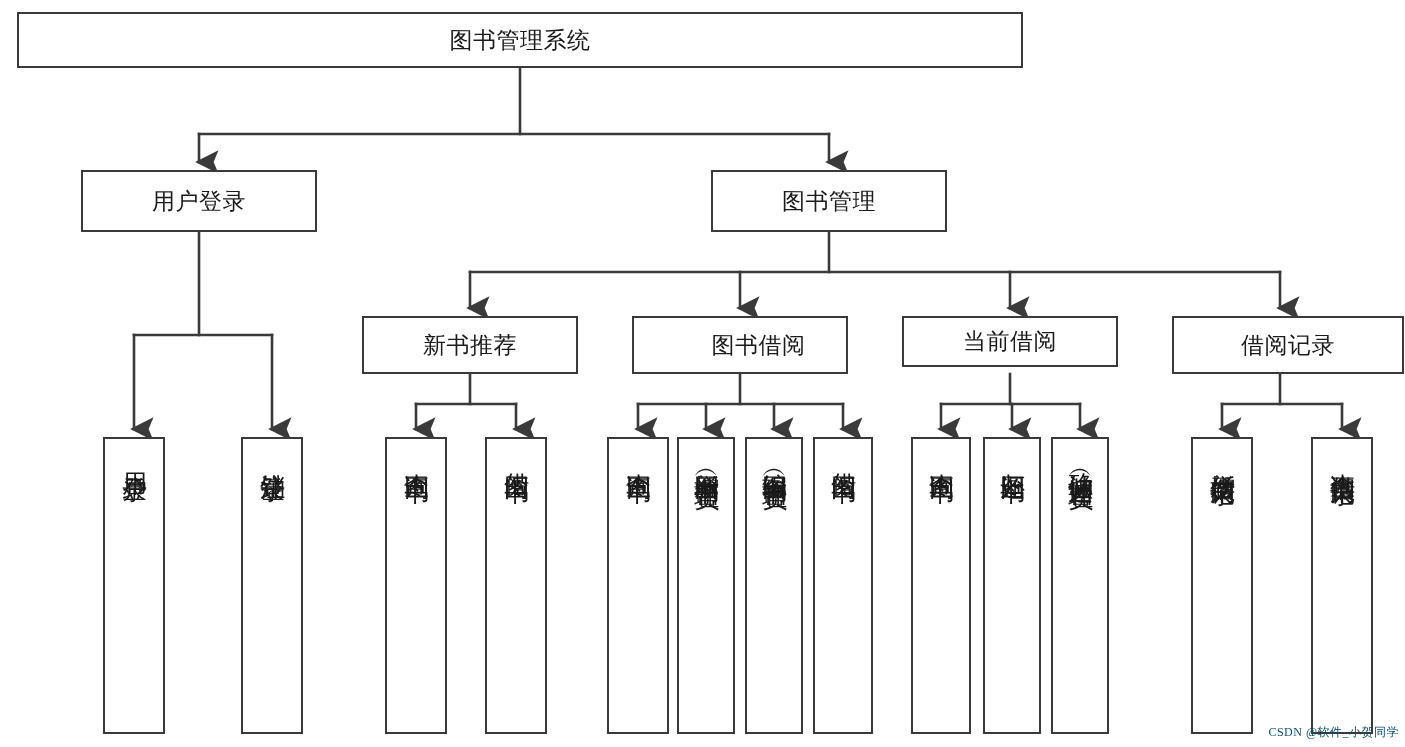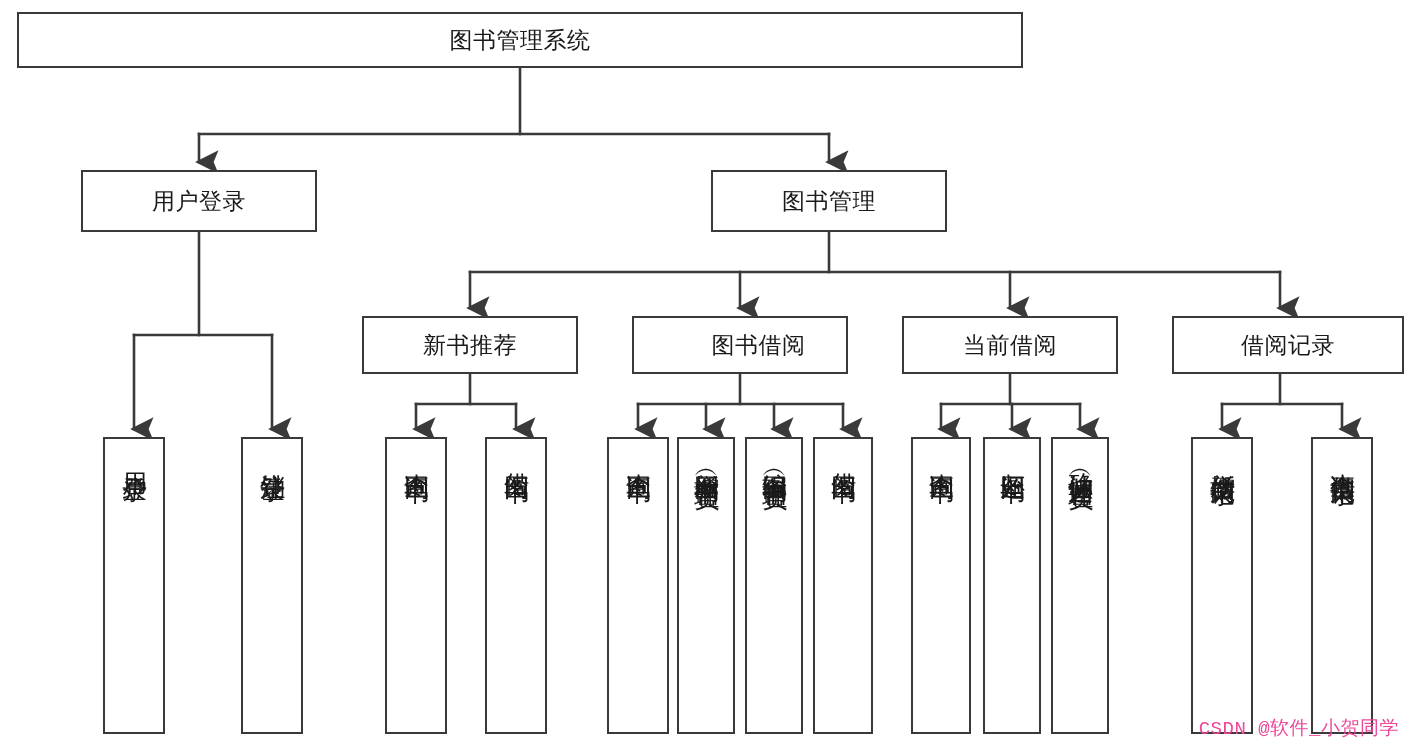--- a/index.html
+++ b/index.html
@@ -53,25 +53,25 @@
     text-orientation: upright;
     font-size: 25px;
     line-height: 1.05;
     letter-spacing: 2px;
     white-space: nowrap;
   }
   #watermark {
     position: absolute;
     right: 6px;
     bottom: 6px;
-    font-size: 19px;
-    color: #ec4899;
+    font-size: 12px;
+    color: #0c4a6e;
     letter-spacing: 0.5px;
     white-space: nowrap;
-    font-family: Liberation Mono, monospace;
+    font-family: Liberation Serif, serif;
   }
 </style>
 </head>
 <body>
 
 <div id="canvas">
 
   <svg id="edges" viewBox="0 0 1405 747" xmlns="http://www.w3.org/2000/svg">
     <defs>
       <marker id="arrow" viewBox="0 0 12 12" refX="6" refY="10" markerWidth="9" markerHeight="9" orient="auto-start-reverse">
@@ -132,21 +132,21 @@
   <div class="node horizontal" style="left:711px; top:170px; width:236px; height:62px;">
     <span class="label">图书管理</span>
   </div>
 
   <div class="node horizontal" style="left:362px; top:316px; width:216px; height:58px;">
     <span class="label">新书推荐</span>
   </div>
   <div class="node horizontal" style="left:632px; top:316px; width:216px; height:58px;padding-left:37px;">
     <span class="label">图书借阅</span>
   </div>
-  <div class="node horizontal" style="left:902px; top:316px; width:216px; height:58px;">
+  <div class="node horizontal" style="left:902px; top:316px; width:216px; height:51px;">
     <span class="label">当前借阅</span>
   </div>
   <div class="node horizontal" style="left:1172px; top:316px; width:232px; height:58px;">
     <span class="label">借阅记录</span>
   </div>
 
   <div class="node vertical" style="left:103px; top:437px; width:62px; height:297px;">
     <span class="label">用户登录</span>
   </div>
   <div class="node vertical" style="left:241px; top:437px; width:62px; height:297px;">

